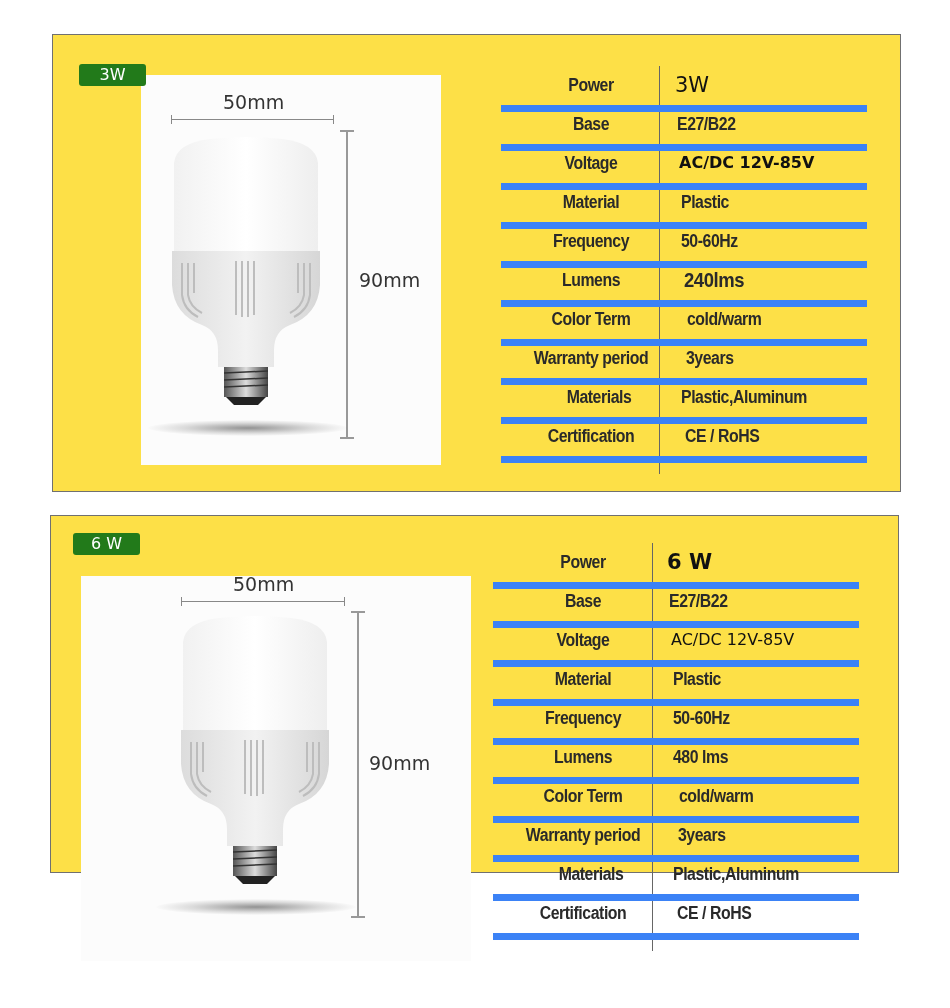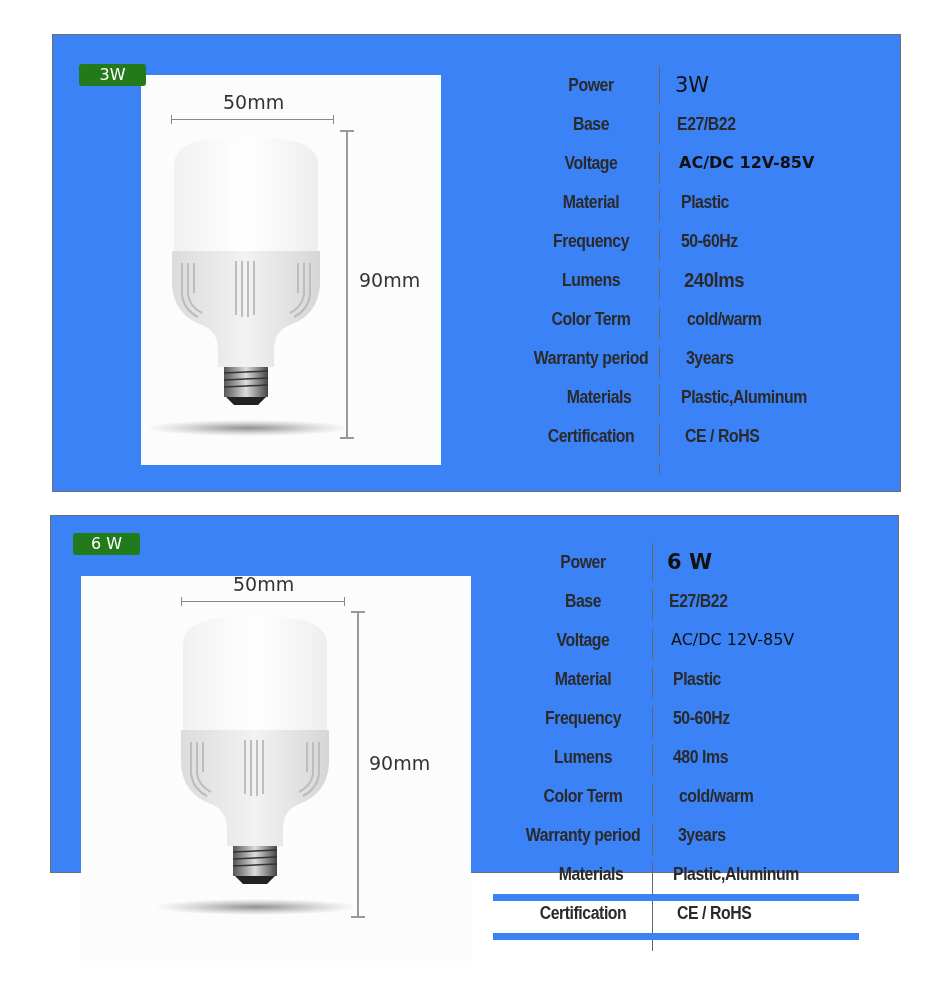--- a/index.html
+++ b/index.html
@@ -1,18 +1,18 @@
 <!DOCTYPE html>
 <html><head>
 <meta charset="utf-8">
 <style>
   html, body { margin: 0; padding: 0; background: #ffffff; }
   body { width: 950px; height: 1008px; position: relative; overflow: hidden; font-family: "Liberation Sans", sans-serif; }
 
-  .panel { position: absolute; border: 1px solid #707070; background: #3b82f6; box-sizing: border-box; }
+  .panel { position: absolute; border: 1px solid #707070; background: #fde047; box-sizing: border-box; }
   #panel-3w { left: 52px; top: 34px; width: 849px; height: 458px; }
   #panel-6w { left: 50px; top: 515px; width: 849px; height: 358px; }
 
   .badge { position: absolute; background: #227a1a; color: #ffffff; font-family: "DejaVu Sans", sans-serif; font-size: 16px; border-radius: 3px; text-align: center; line-height: 22px; height: 22px; }
   #panel-3w .badge { left: 26px; top: 29px; width: 67px; }
   #panel-6w .badge { left: 22px; top: 17px; width: 67px; }
 
   .photo-bg { position: absolute; background: #fcfcfc; }
   #panel-3w .photo-bg { left: 88px; top: 40px; width: 300px; height: 390px; }
   #panel-6w .photo-bg { left: 30px; top: 60px; width: 390px; height: 385px; }

